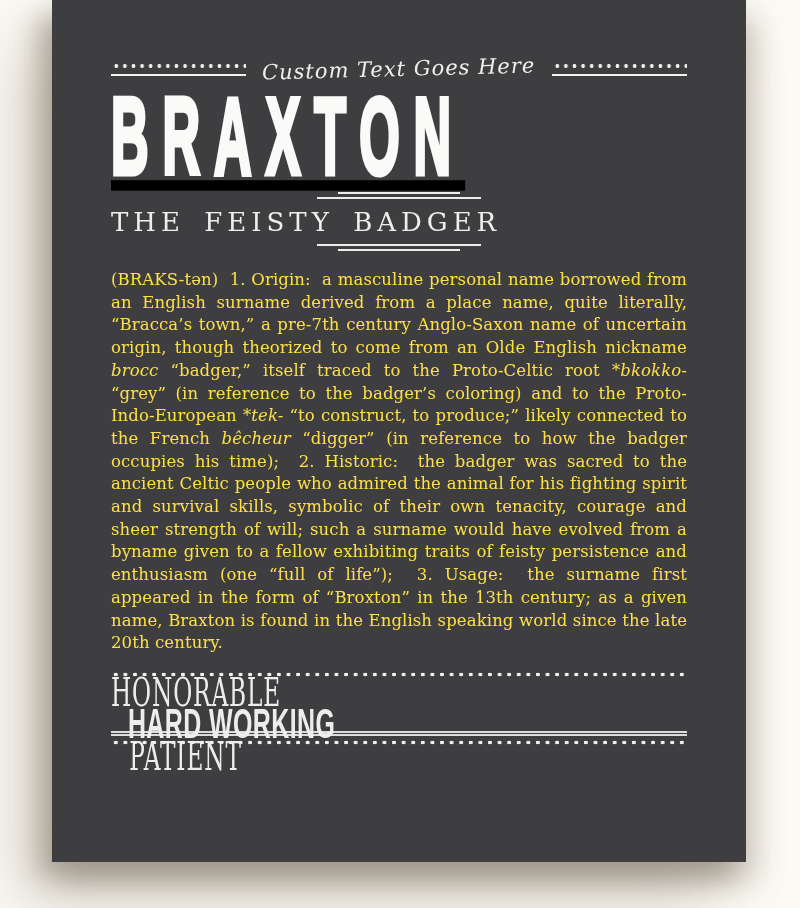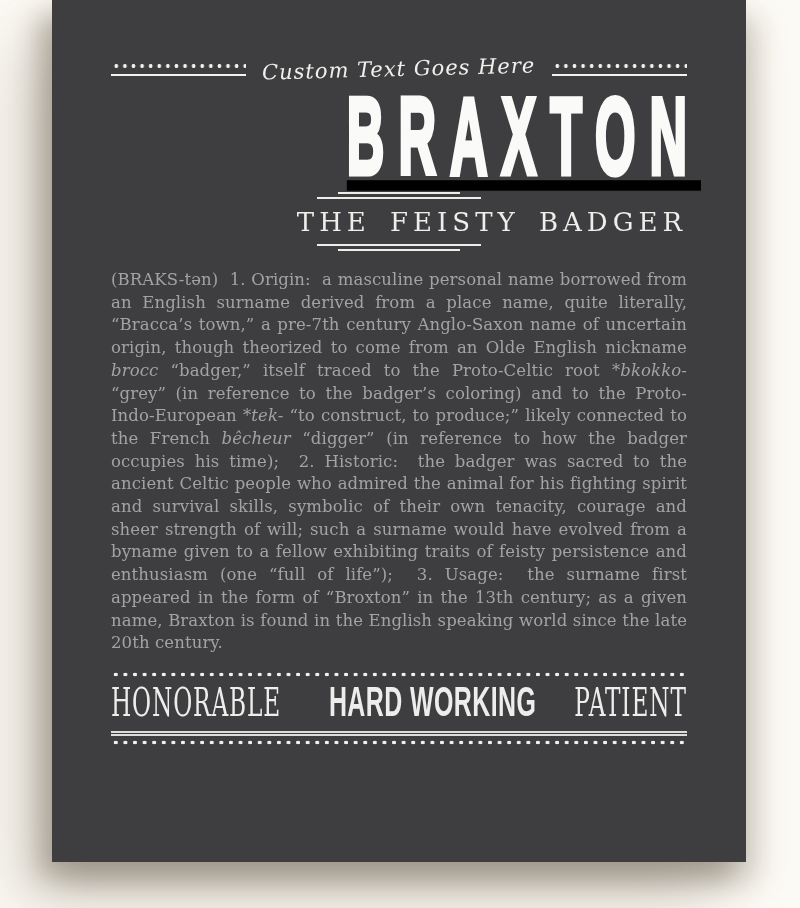--- a/index.html
+++ b/index.html
@@ -49,40 +49,40 @@
     white-space: nowrap;
     transform: rotate(-1.5deg);
   }
 
   
   .title-wrap {
     margin-top: 2px;
     height: 88px;
     display: flex;
     align-items: flex-end;
-    justify-content: flex-end;
+    justify-content: flex-start;
     text-decoration: underline;
   }
   .name-title {
     display: inline-block;
     font-family: "Liberation Sans", sans-serif;
     font-weight: 700;
     font-size: 52px;
     line-height: 38px;
     letter-spacing: 14px;
     margin-right: -14px; 
     color: #fafaf8;
     -webkit-text-stroke: 2.5px #fafaf8;
     transform: scaleY(2.1);
     transform-origin: center bottom;
     white-space: nowrap;
   }
 
   
-  .subtitle-block { margin-top: 16px; text-align: right; }
+  .subtitle-block { margin-top: 16px; text-align: left; }
   .fl-line { height: 2px; background: #eeede9; margin: 3px auto; }
   .fl-short { width: 122px; }
   .fl-long  { width: 164px; }
   .subtitle {
     display: block;
     margin: 8px 0 7px 0;
     font-family: "DejaVu Serif", serif;
     font-size: 26px;
     letter-spacing: 5px;
     word-spacing: 6px;
@@ -90,39 +90,40 @@
     white-space: nowrap;
   }
 
   
   .definition {
     margin-top: 18px;
     font-family: "DejaVu Serif", serif;
     font-size: 16.5px;
     line-height: 22.7px;
     letter-spacing: 0.1px;
-    color: #a3a3a3;
+    color: #fde047;
     text-align: justify;
   }
   .definition em { font-style: italic; }
 
   
   .traits { margin-top: 14px; }
   .dots-full {
     height: 9px;
     background-image: radial-gradient(circle, #f3f2ee 1.7px, rgba(0,0,0,0) 2.1px);
     background-size: 9.6px 9px;
     background-repeat: repeat-x;
     background-position: 0 1px;
   }
   .trait-row {
     height: 52px;
     display: flex;
     justify-content: space-between;
-    align-items: center;
+    align-items: flex-start;
+    flex-direction: column;
   }
   .trait-divider { height: 2px; background: #dcdcda; margin: 1px 0; }
   .trait-word {
     display: inline-block;
     color: #ededeb;
     white-space: nowrap;
     transform: scale(0.86, 1.45);
     transform-origin: center 60%;
   }
   .trait-row .trait-word:first-child { transform-origin: left 60%; }

